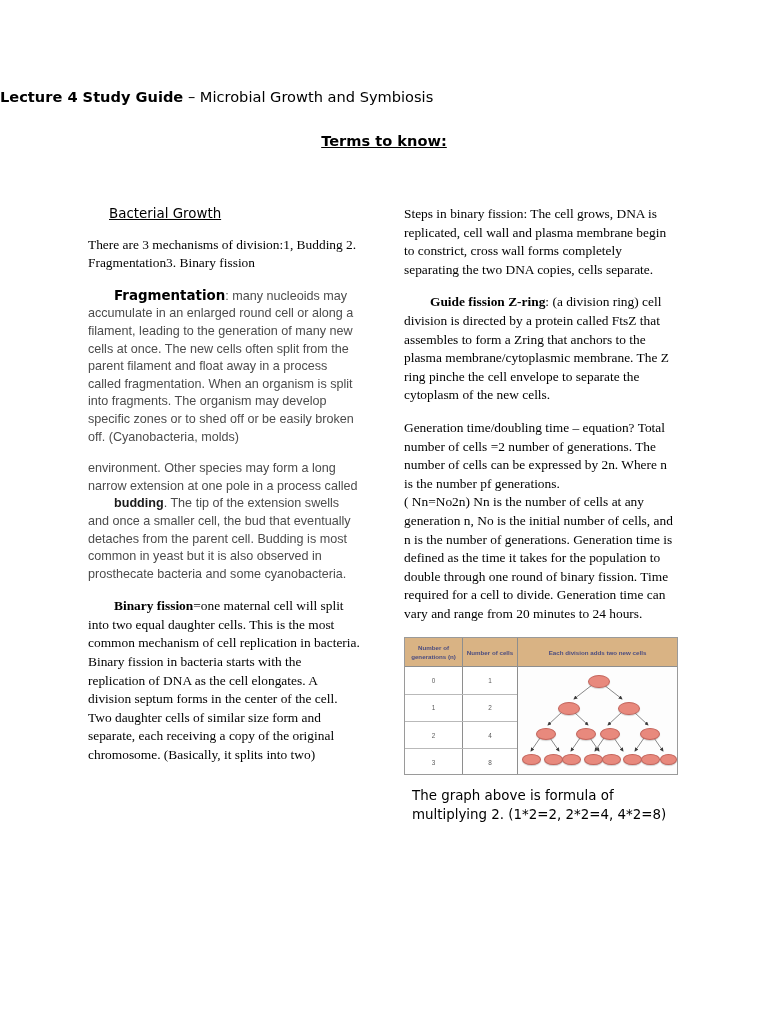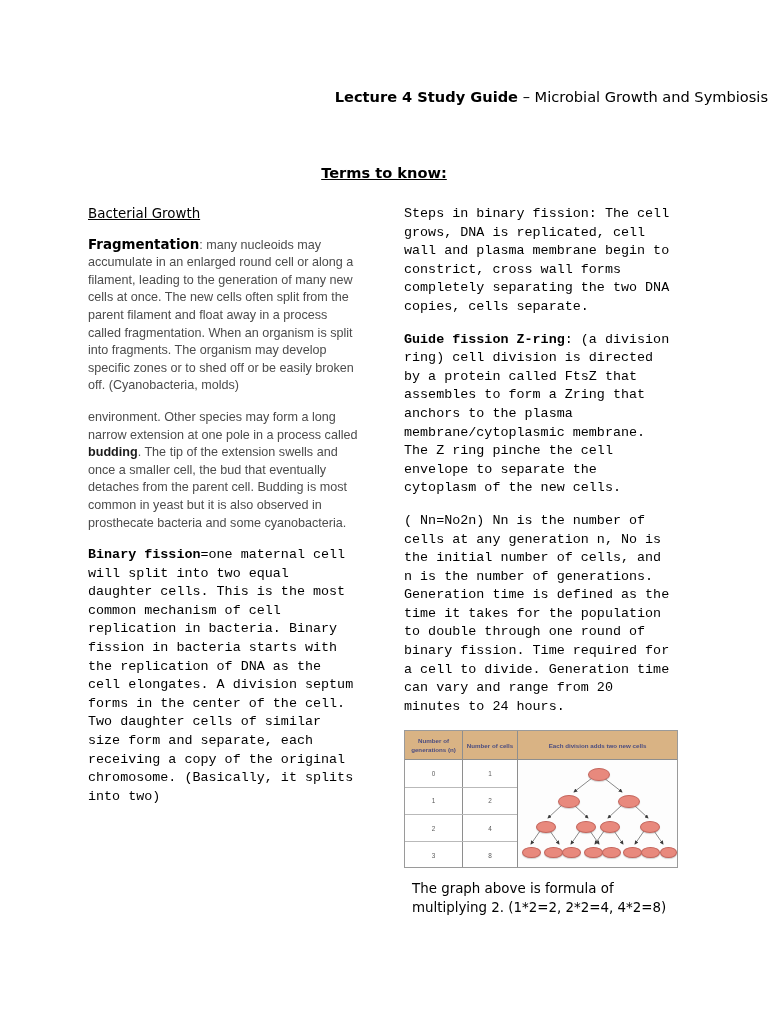--- a/index.html
+++ b/index.html
@@ -8,47 +8,47 @@
     background:#ffffff;
     font-family:"DejaVu Sans", sans-serif;
     color:#000000;
     overflow:hidden;
   }
   .page { position:relative; width:768px; height:1024px; box-sizing:border-box; }
 
   
   .doc-title {
     position:absolute; left:0; top:88px; width:768px;
-    text-align:right; font-size:14.6px; line-height:1.25;
+    text-align:left; font-size:14.6px; line-height:1.25;
   }
   .doc-title .strong { font-weight:bold; }
   .doc-subhead {
-    position:absolute; left:0; top:164px; width:768px;
+    position:absolute; left:0; top:132px; width:768px;
     text-align:center; font-size:14.6px; font-weight:bold;
   }
   .doc-subhead span { text-decoration:underline; }
 
   
   .col { position:absolute; top:205px; width:272px; }
   .col-left  { left:88px; }
   .col-right { left:404px; }
 
   .p {
     font-size:13.4px;
     line-height:18.6px;
     margin:0 0 14px 0;
     text-align:left;
-    font-family:Liberation Mono, monospace;
+    font-family:Liberation Serif, serif;
   }
   .p.tight { margin-bottom:0; }
-  .p b { font-weight:bold; }
+  .p b { font-weight:bold;margin-left:26px; }
   .hdr-underline {
     font-size:13.4px; line-height:18.6px; margin:0 0 12px 0;
   }
-  .hdr-underline span { text-decoration:underline; }
+  .hdr-underline span { text-decoration:underline;margin-left:21px; }
 
   
   .p.alt {
     font-family:"Liberation Sans", sans-serif;
     color:#4c4c4c;
     font-size:12.6px;
     line-height:17.6px;
   }
   .p.alt b { color:#1a1a1a; font-weight:bold; }
   .p.mixed-lead b { font-family:"DejaVu Sans", sans-serif; color:#000; font-size:13.4px; }
@@ -112,36 +112,38 @@
   <div class="doc-subhead">
     <span>Terms to know:</span>
   </div>
 
   <div class="col col-left">
 
     <div class="hdr-underline">
       <span>Bacterial Growth </span>
     </div>
 
+    <p class="p">There are 3 mechanisms of division:1, Budding 2. Fragmentation3. Binary fission</p>
 
     <p class="p alt mixed-lead"><b> Fragmentation</b><span>: </span><span>many nucleoids may accumulate in an enlarged round cell or along a filament, leading to the generation of many new cells at once. The new cells often split from the parent filament and float away in a process called fragmentation. When an organism is split into fragments. The organism may develop specific zones or to shed off or be easily broken off. (Cyanobacteria, molds)</span></p>
 
 
     <p class="p alt"><span>environment. Other species may form a long narrow extension at one pole in a process called </span><b>budding</b><span>. The tip of the extension swells and once a smaller cell, the bud that eventually detaches from the parent cell. Budding is most common in yeast but it is also observed in prosthecate bacteria and some cyanobacteria.</span></p>
 
     <p class="p"><b>Binary fission</b><span>=one maternal cell will split into two equal daughter cells. This is the most common mechanism of cell replication in bacteria. Binary fission in bacteria starts with the replication of DNA as the cell elongates. A division septum forms in the center of the cell. Two daughter cells of similar size form and separate, each receiving a copy of the original chromosome. (Basically, it splits into two)</span></p>
 
   </div>
 
   <div class="col col-right">
 
     <p class="p">Steps in binary fission: The cell grows, DNA is replicated, cell wall and plasma membrane begin to constrict, cross wall forms completely separating the two DNA copies, cells separate.</p>
 
     <p class="p"><b>Guide fission Z-ring</b><span>: </span><span>(a division ring) cell division is directed by a protein called  FtsZ  that assembles to form a Zring that anchors to the plasma membrane/cytoplasmic membrane. The Z ring pinche the cell envelope to separate the cytoplasm of the new cells.</span></p>
 
+    <p class="p tight">Generation time/doubling time – equation? Total number of cells =2 number of generations. The number of cells can be expressed by 2n. Where n is the number pf generations.</p>
     <p class="p">( Nn=No2n) Nn is the number of cells at any generation n, No is the initial number of cells, and n is the number of generations.  Generation time is defined as the time it takes for the population to double through one round of binary fission. Time required for a cell to divide. Generation time can vary and range from 20 minutes to 24 hours.</p>
 
     <div class="figure">
 
       <div class="fig-head">
         <div class="hc hc1">Number of generations (n)</div>
         <div class="hc hc2">Number of cells</div>
         <div class="hc hc3">Each division adds two new cells</div>
       </div>
 

